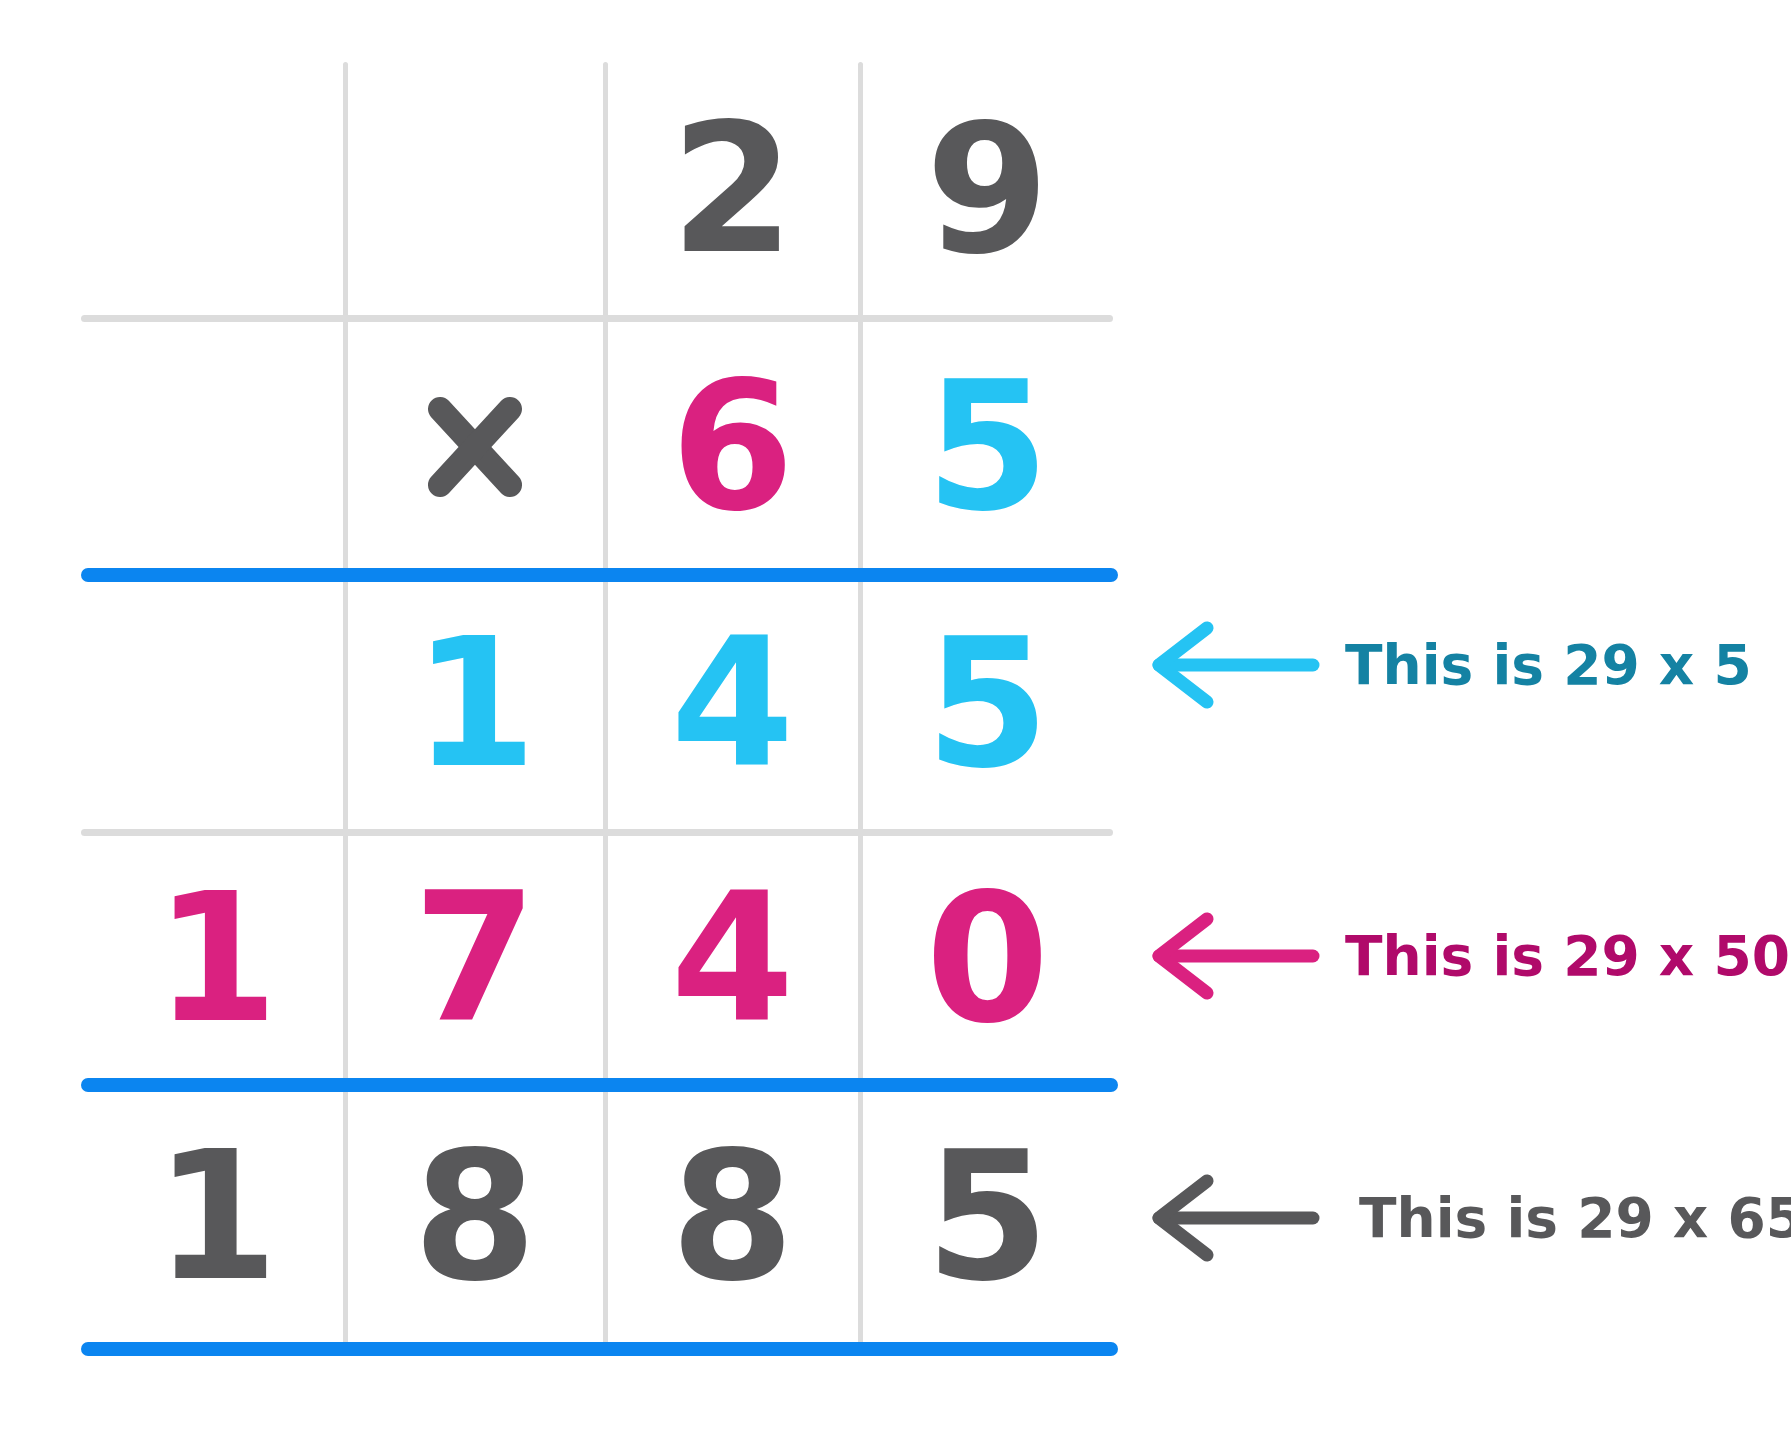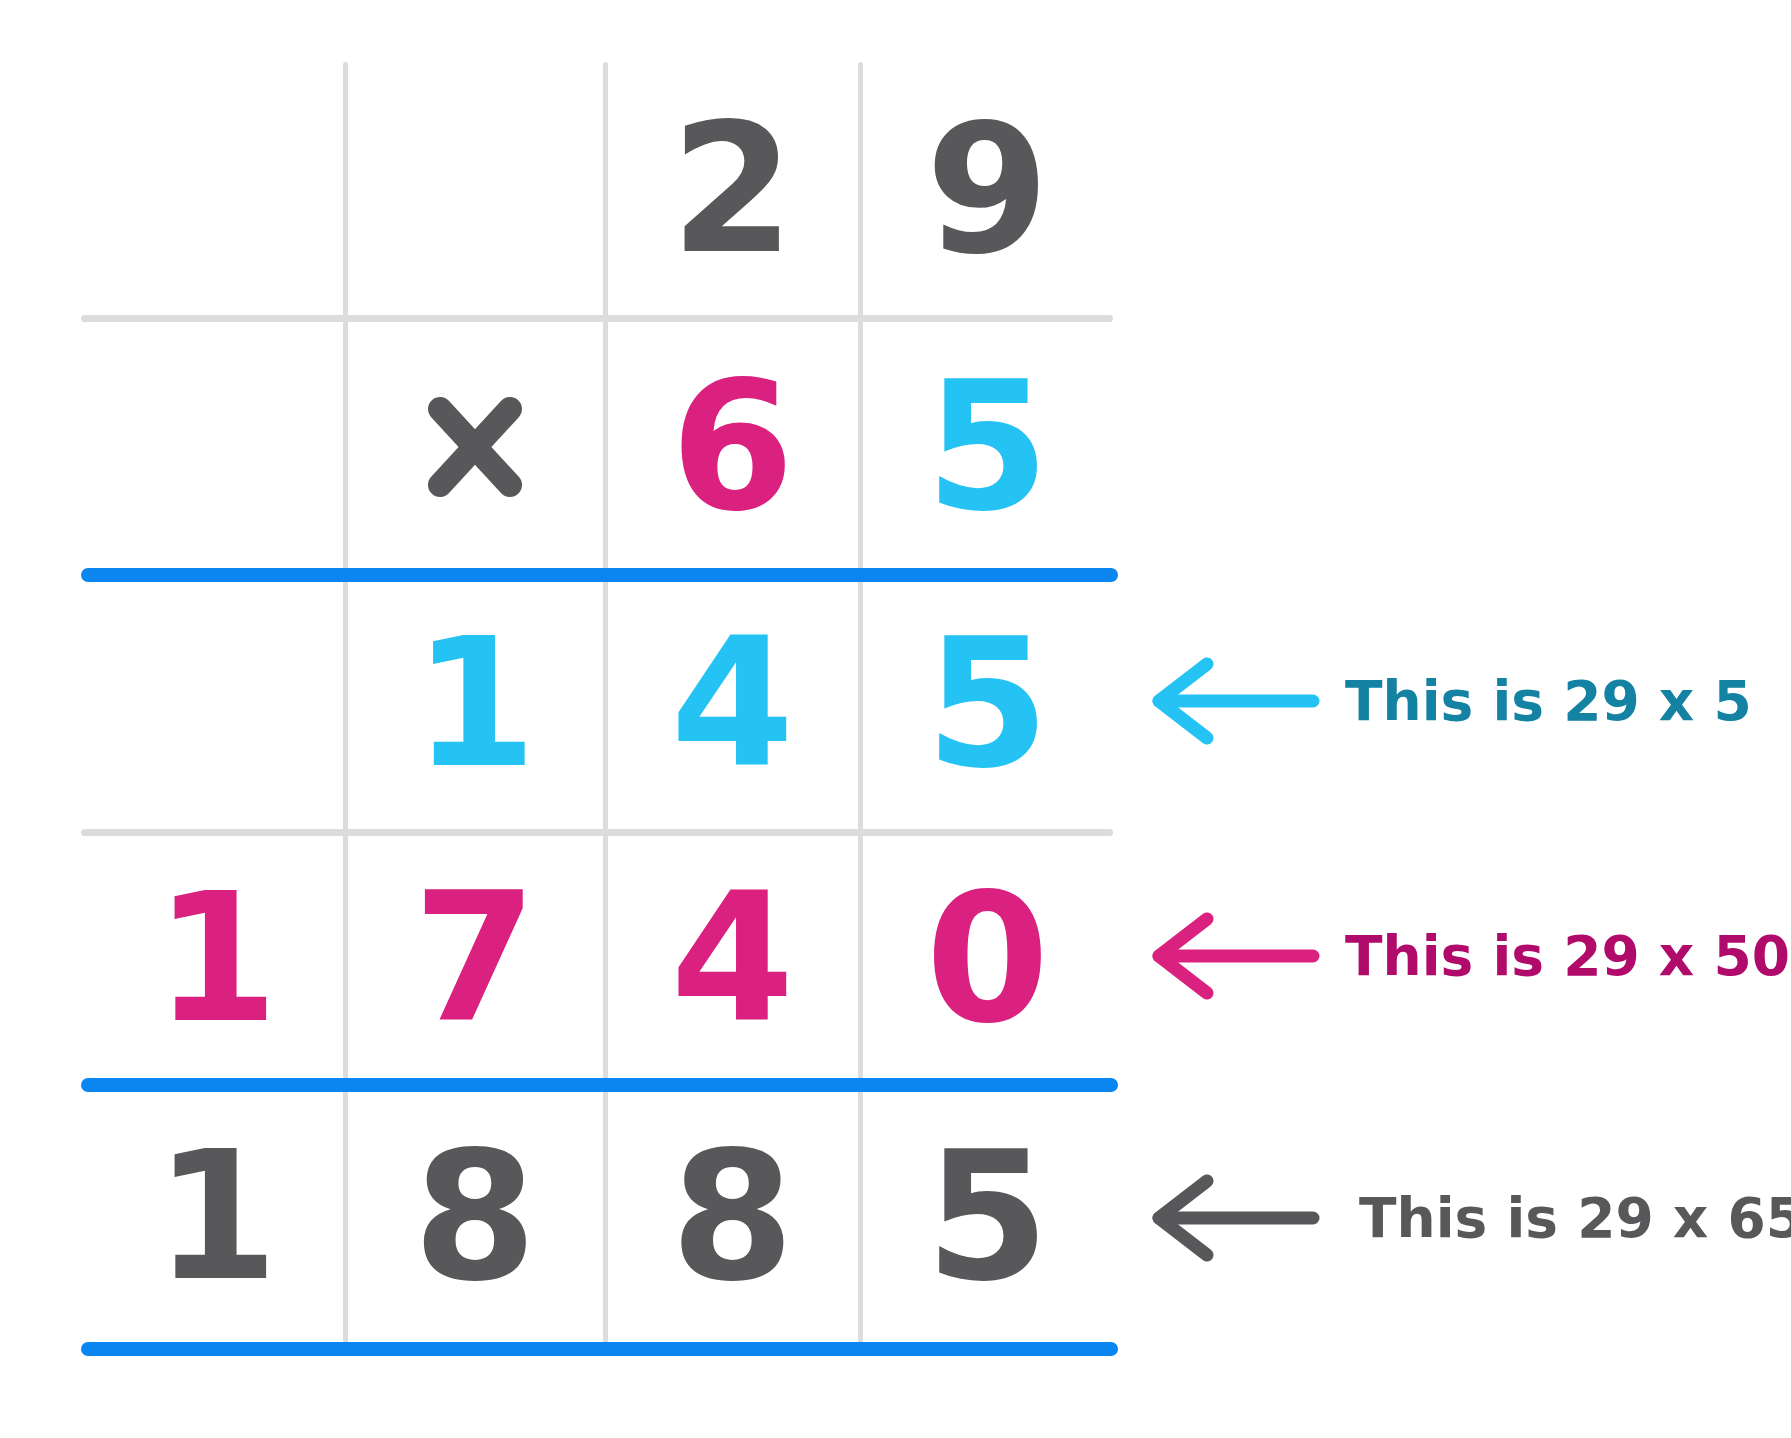--- a/index.html
+++ b/index.html
@@ -76,21 +76,21 @@
   
   .annotation {
     position: absolute;
     left: 1145px;
     height: 90px;
     display: flex;
     align-items: center;
     gap: 20px;
     white-space: nowrap;
   }
-  .annotation.a1 { top: 656px; }
+  .annotation.a1 { top: 620px; }
   .annotation.a2 { top: 911px; }
   .annotation.a3 { top: 1173px; }
   .annotation .arrow { flex: 0 0 auto; display: block; }
   .annotation .label {
     font-size: 55px;
     font-weight: bold;
     letter-spacing: 0px;
   }
 </style>
 </head>

